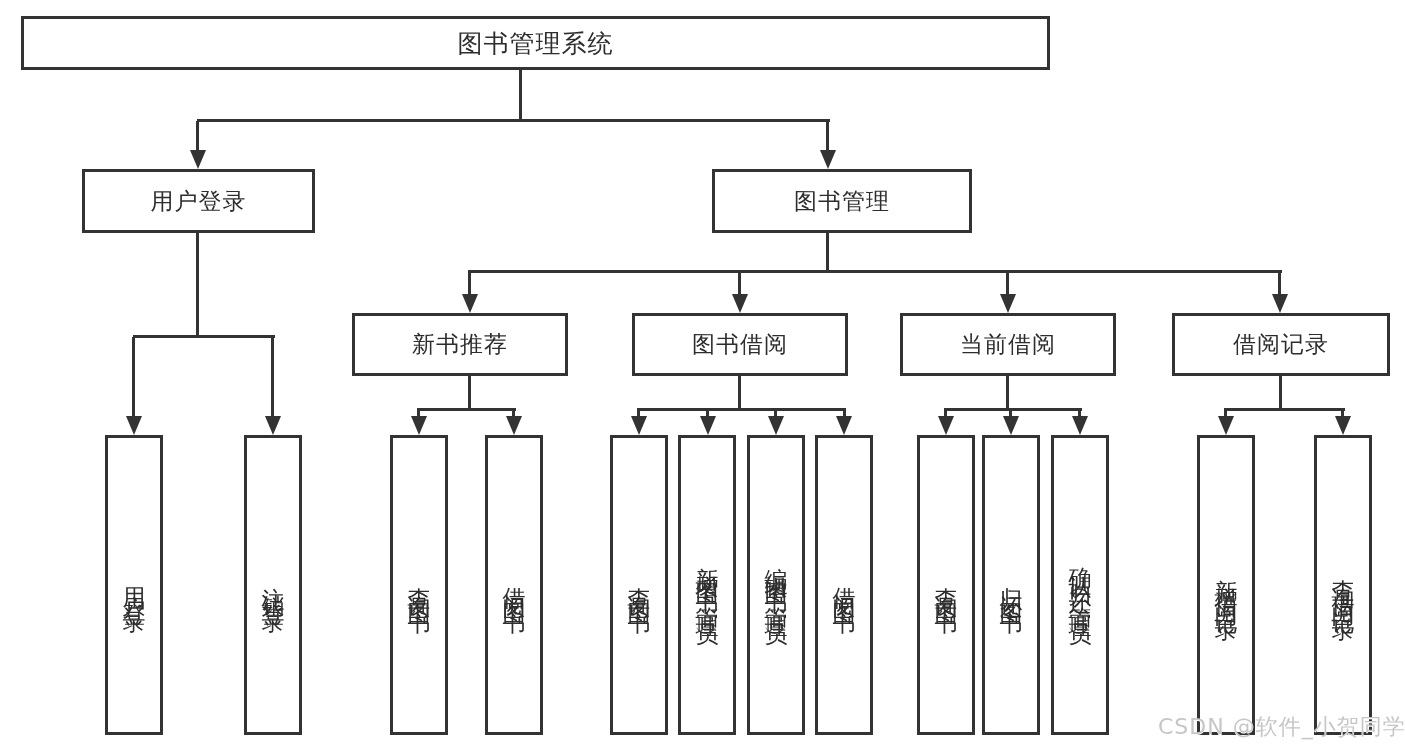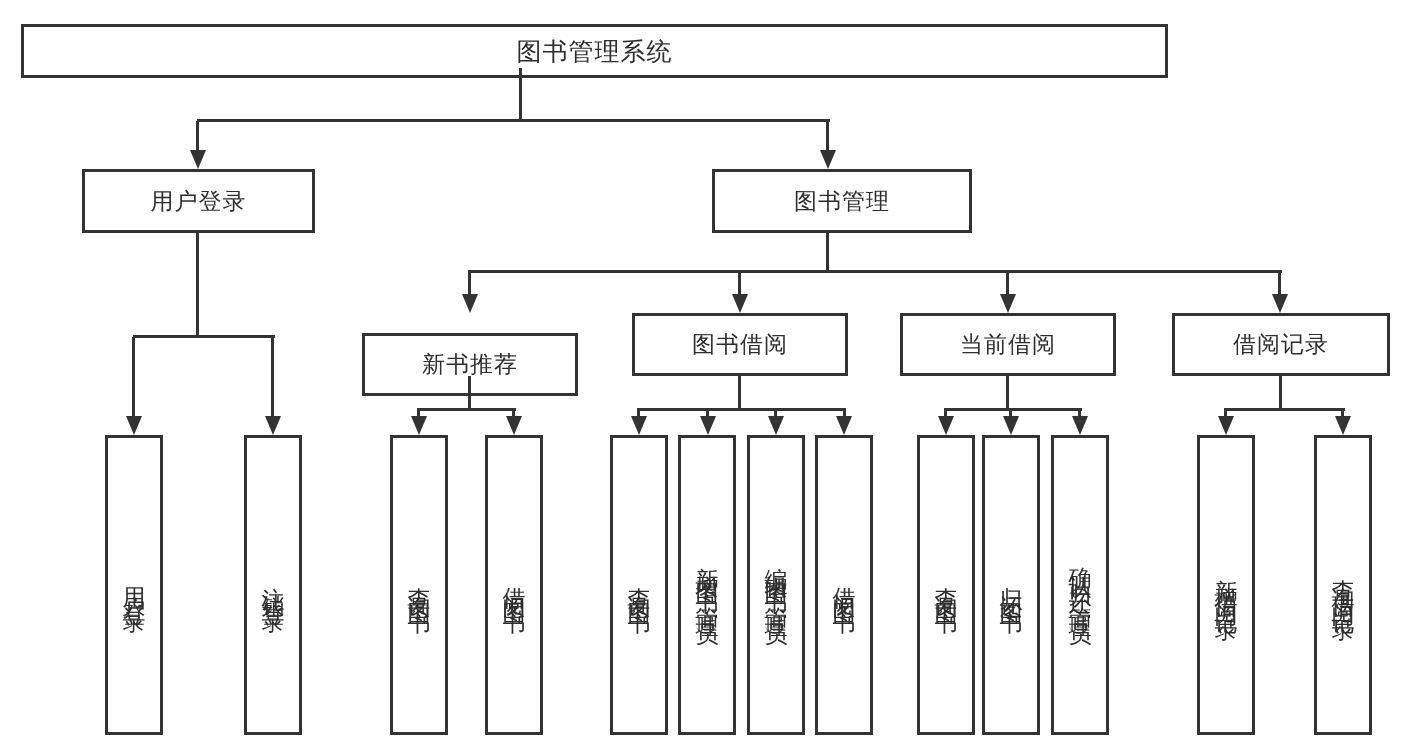--- a/index.html
+++ b/index.html
@@ -29,21 +29,21 @@
     position:absolute;left:1158px;top:712px;z-index:9;
     font-size:22px;color:#c6c6c6;letter-spacing:1px;white-space:nowrap;
     text-shadow:0 1px 0 #ffffff;
   }
 </style>
 </head>
 <body>
 
 <div class="canvas">
 
-  <div class="hbox root" style="left:21px;top:24px;width:1147px;height:54px;">图书管理系统</div>
+  <div class="hbox root" style="left:21px;top:16px;width:1029px;height:54px;">图书管理系统</div>
 
   <div class="line" style="left:519px;top:68px;width:3px;height:52px;"></div>
   <div class="line" style="left:197px;top:119px;width:633px;height:3px;"></div>
   <div class="line" style="left:196px;top:121px;width:3px;height:31px;"></div>
   <div class="ah" style="left:190px;top:150px;"></div>
   <div class="line" style="left:826px;top:121px;width:3px;height:31px;"></div>
   <div class="ah" style="left:820px;top:150px;"></div>
 
   <div class="hbox" style="left:82px;top:169px;width:233px;height:64px;">用户登录</div>
   <div class="hbox" style="left:712px;top:169px;width:260px;height:64px;">图书管理</div>
@@ -59,21 +59,21 @@
   <div class="line" style="left:468px;top:270px;width:814px;height:3px;"></div>
   <div class="line" style="left:468px;top:272px;width:3px;height:24px;"></div>
   <div class="ah" style="left:462px;top:294px;"></div>
   <div class="line" style="left:738px;top:272px;width:3px;height:24px;"></div>
   <div class="ah" style="left:732px;top:294px;"></div>
   <div class="line" style="left:1006px;top:272px;width:3px;height:24px;"></div>
   <div class="ah" style="left:1000px;top:294px;"></div>
   <div class="line" style="left:1278px;top:272px;width:3px;height:24px;"></div>
   <div class="ah" style="left:1272px;top:294px;"></div>
 
-  <div class="hbox" style="left:362px;top:313px;width:216px;height:63px;margin-top:20px;">新书推荐</div>
+  <div class="hbox" style="left:352px;top:313px;width:216px;height:63px;">新书推荐</div>
   <div class="hbox" style="left:632px;top:313px;width:216px;height:63px;">图书借阅</div>
   <div class="hbox" style="left:900px;top:313px;width:216px;height:63px;">当前借阅</div>
   <div class="hbox" style="left:1172px;top:313px;width:218px;height:63px;">借阅记录</div>
 
   <div class="line" style="left:468px;top:376px;width:3px;height:33px;"></div>
   <div class="line" style="left:417px;top:408px;width:99px;height:3px;"></div>
   <div class="line" style="left:417px;top:410px;width:3px;height:8px;"></div>
   <div class="ah" style="left:411px;top:416px;"></div>
   <div class="line" style="left:512px;top:410px;width:3px;height:8px;"></div>
   <div class="ah" style="left:506px;top:416px;"></div>
@@ -116,14 +116,15 @@
   <div class="vbox" style="left:747px;">编辑图书（管理员）</div>
   <div class="vbox" style="left:815px;">借阅图书</div>
 
   <div class="vbox" style="left:917px;">查询图书</div>
   <div class="vbox" style="left:982px;">归还图书</div>
   <div class="vbox" style="left:1051px;">确认归还（管理员）</div>
 
   <div class="vbox" style="left:1197px;">新增借阅记录</div>
   <div class="vbox" style="left:1314px;">查询借阅记录</div>
 
+  <div class="watermark">CSDN @软件_小贺同学</div>
 
 </div>
 
 </body></html>

